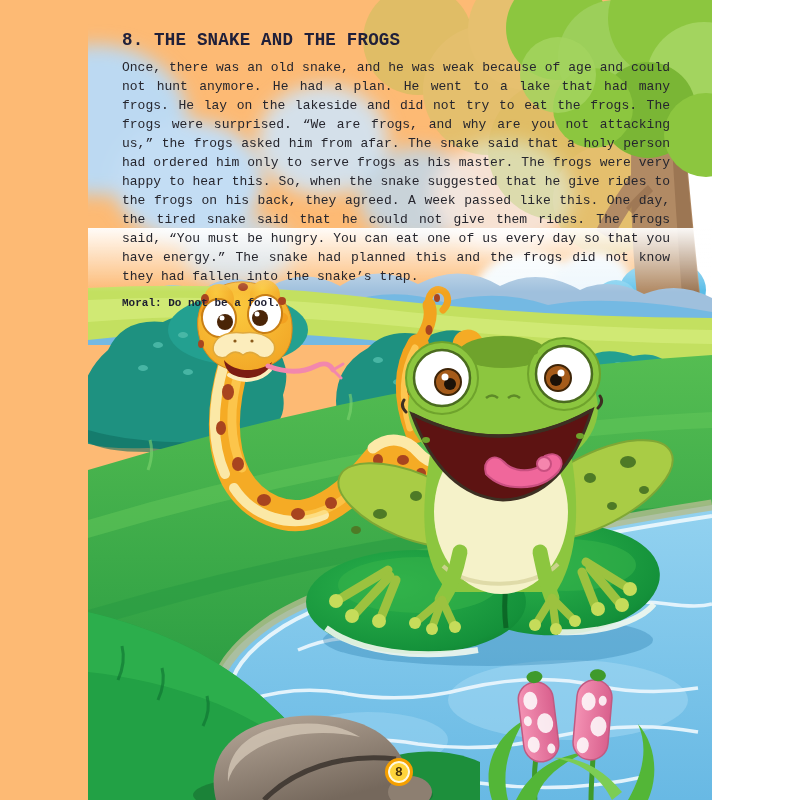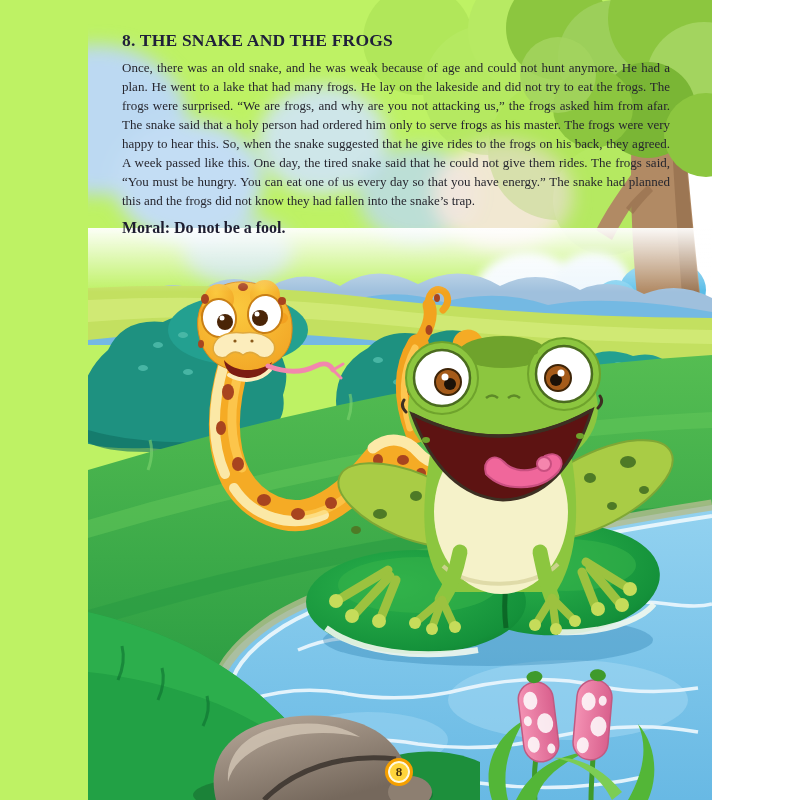--- a/index.html
+++ b/index.html
@@ -1,21 +1,21 @@
 <!DOCTYPE html>
 <html><head>
 <meta charset="utf-8">
 <style>
   html,body{margin:0;padding:0;background:#ffffff;width:800px;height:800px;overflow:hidden;}
-  .page{position:relative;width:672px;height:800px;background:#bef264;font-family:Liberation Serif, serif;}
+  .page{position:relative;width:672px;height:800px;background:#fdba74;font-family:Liberation Mono, monospace;}
   .scene{position:absolute;left:88px;top:0;width:624px;height:800px;display:block;}
   .textblock{position:absolute;left:122px;top:30px;width:548px;}
   .story-title{margin:0 0 7px 0;font-size:17.5px;line-height:1.2;font-weight:bold;color:#20203a;letter-spacing:.2px;}
   .story-body{margin:0;font-size:13px;line-height:19px;color:#26262e;text-align:justify;}
-  .story-moral{margin:8px 0 0 0;font-size:16px;line-height:19px;font-weight:bold;color:#1d1d30;}
+  .story-moral{margin:8px 0 0 0;font-size:11px;line-height:19px;font-weight:bold;color:#1d1d30;}
   .page-badge{position:absolute;left:385px;top:758px;width:28px;height:28px;border-radius:50%;
     background:#ffd43b;border:3px solid #f59f00;box-sizing:border-box;
     box-shadow:inset 0 0 0 2px rgba(255,255,255,.85);
     display:flex;align-items:center;justify-content:center;
     font-weight:bold;font-size:13px;color:#4a3208;}
 </style>
 </head>
 <body>
 
 <div class="page">

